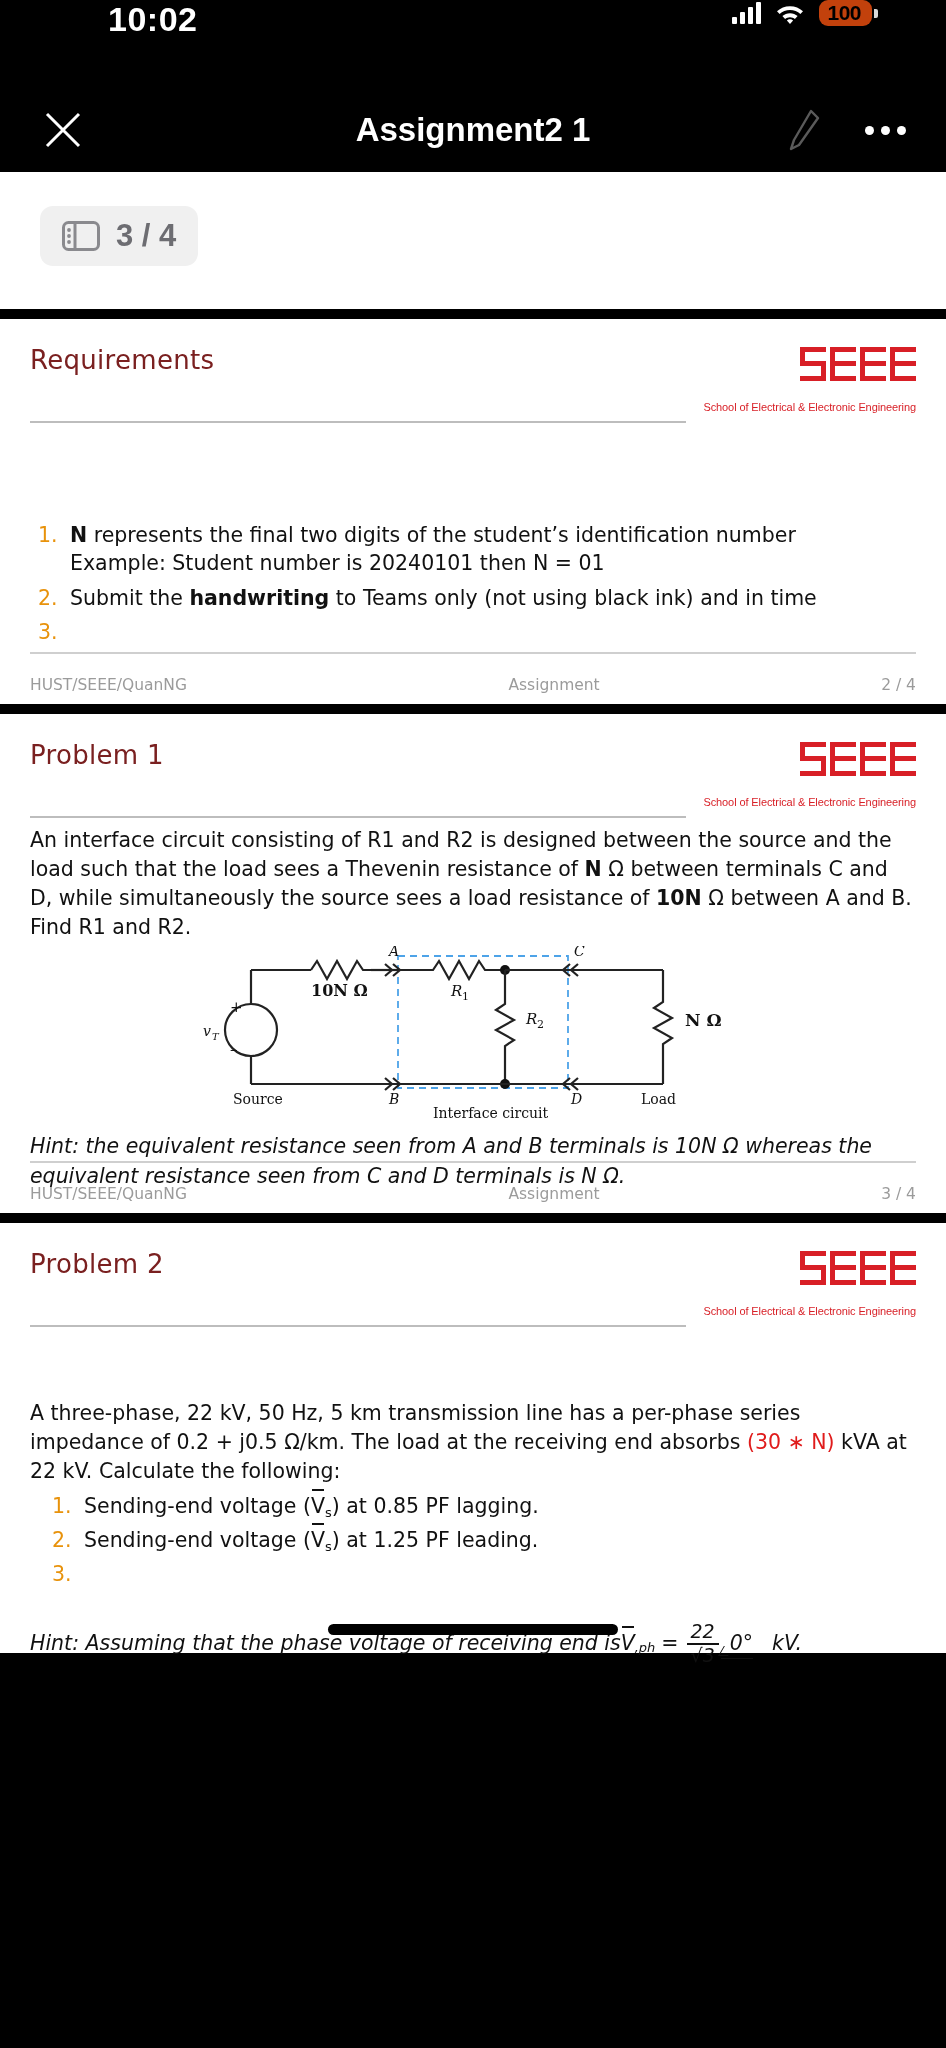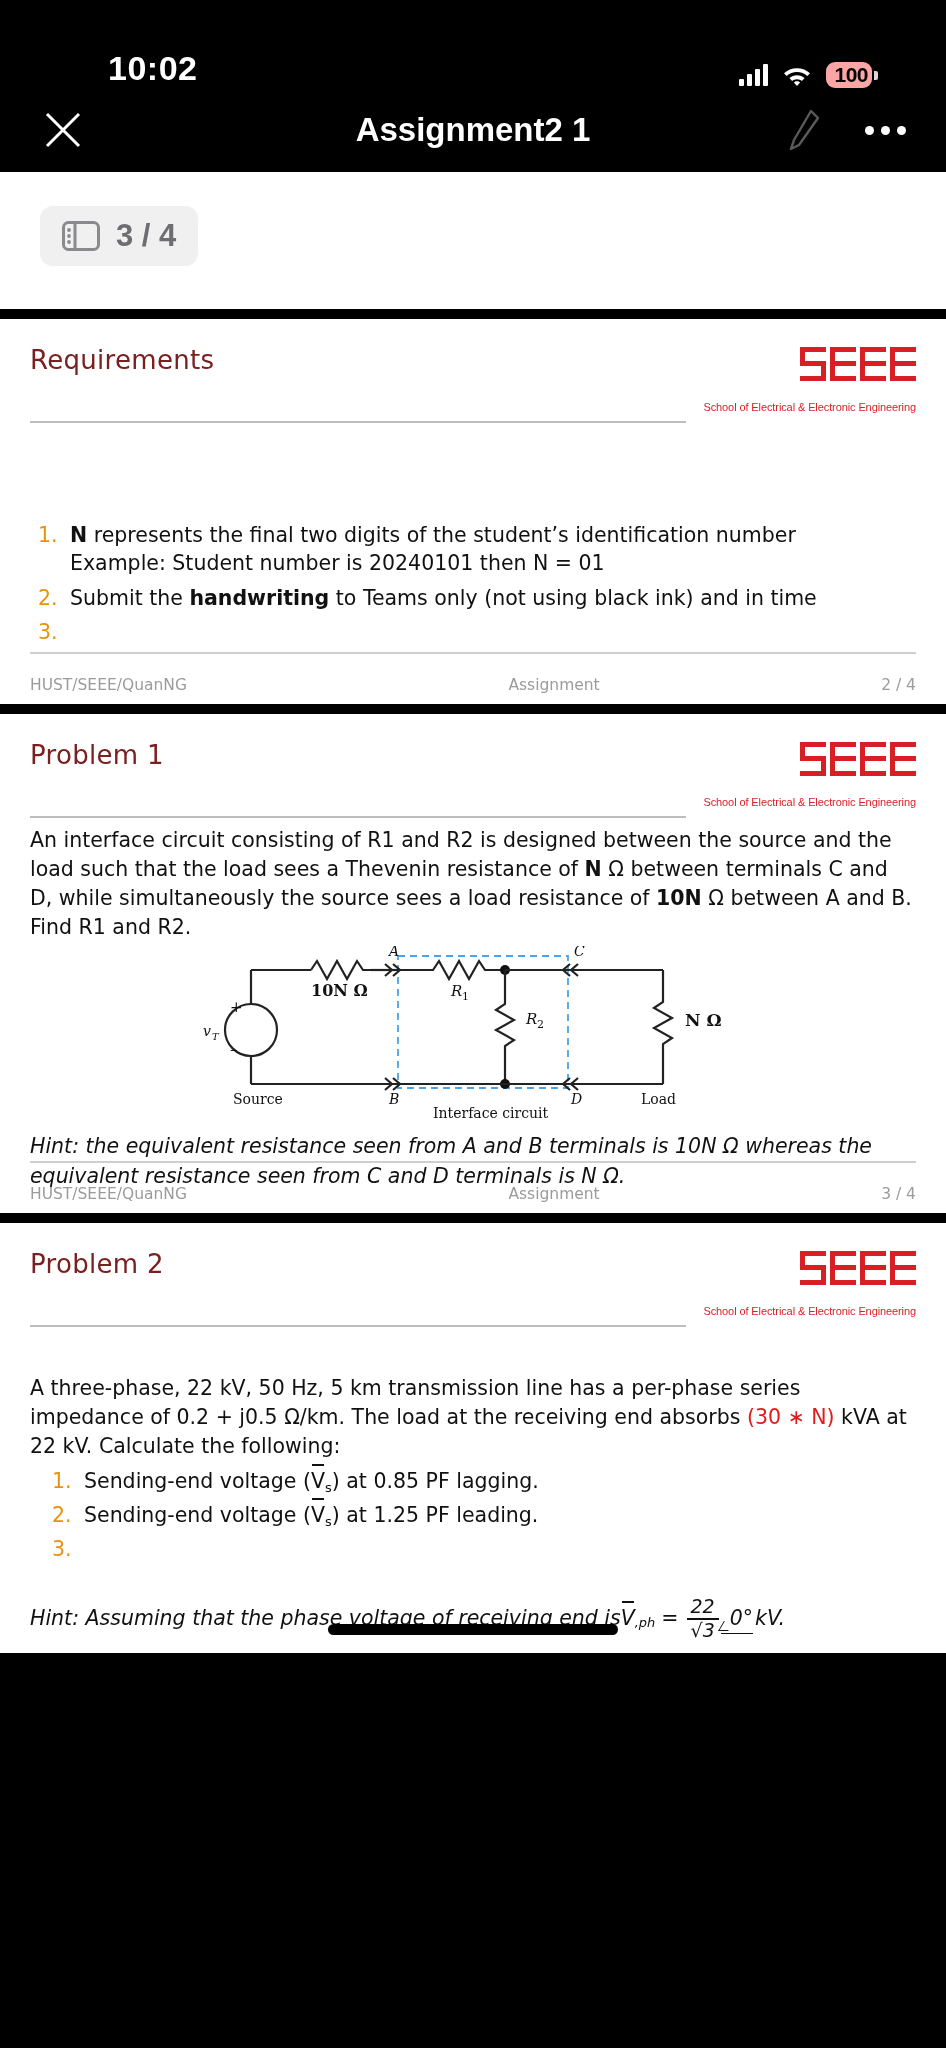--- a/index.html
+++ b/index.html
@@ -8,21 +8,21 @@
     background: #000;
     font-family: "DejaVu Sans", sans-serif;
     overflow: hidden;
   }
 
   
   .statusbar {
     height: 88px;
     background: #000;
     display: flex;
-    align-items: flex-end;
+    align-items: flex-start;
     justify-content: space-between;
     padding: 0 48px 0 0;
     position: relative;
   }
   .status-time {
     color: #fff;
     font-size: 34px;
     font-weight: 600;
     letter-spacing: 0.5px;
     margin-left: 108px;
@@ -34,23 +34,23 @@
   .bars i:nth-child(1) { height: 7px; }
   .bars i:nth-child(2) { height: 12px; }
   .bars i:nth-child(3) { height: 17px; }
   .bars i:nth-child(4) { height: 22px; }
   .wifi { width: 30px; height: 22px; position: relative; }
   .wifi svg { display: block; }
   .battery {
     display: flex; align-items: center; gap: 2px;
   }
   .battery .shell {
-    background: #fca5a5; color: #000;
+    background: #c2410c; color: #000;
     border-radius: 9px;
-    padding: 2px 4px 3px 8px;
+    padding: 2px 11px 3px 8px;
     font-size: 21px; font-weight: 700;
     font-family: "Liberation Sans", sans-serif;
     line-height: 1;
     letter-spacing: -0.5px;
   }
   .battery .nub {
     width: 4px; height: 9px; background: #fff;
     border-radius: 0 2px 2px 0; opacity: .85;
   }
 
@@ -177,21 +177,21 @@
   .page-req   { height: 385px; }
   .page-prob1 { height: 499px; }
   .page-prob2 { height: 430px; }
 
   .req-body { padding-top: 98px; }
 
   
   .circuit-wrap { display: flex; justify-content: center; margin-top: 4px; }
 
   
-  .p2-body { padding-top: 47px; }
+  .p2-body { padding-top: 72px; }
   ol.p2-list { list-style: none; margin: 6px 0 0 0; padding: 0; }
   ol.p2-list > li {
     position: relative; padding-left: 54px; margin-bottom: 5px;
     font-size: 20.5px; line-height: 1.4; color: #111;
   }
   ol.p2-list > li .num { position: absolute; left: 22px; top: 0; color: #e8920b; }
   .hint { font-style: italic; font-size: 20.5px; color: #111; line-height: 1.45; }
   .hint-last { margin-top: 34px; display: flex; align-items: center; flex-wrap: wrap; }
 
   .vbar { position: relative; display: inline-block; }
@@ -526,20 +526,20 @@
           <span>Hint: Assuming that the phase voltage of receiving end is </span>
             <span class="vbar"><span>V</span></span>
             <sub class="s">,ph</sub>
           <span style="margin:0 6px">=</span>
           <span class="frac">
             <span class="n">22</span>
             <span class="bar"></span>
             <span class="d">√3</span>
           </span>
           <span class="angle underline-0">0°</span>
-          <span style="margin-left:2px">kV.</span>
+          <span style="margin-left:19px">kV.</span>
         </div>
       </div>
     </div>
     <div class="home-indicator"></div>
   </div>
 
 </div>
 
 </body></html>

